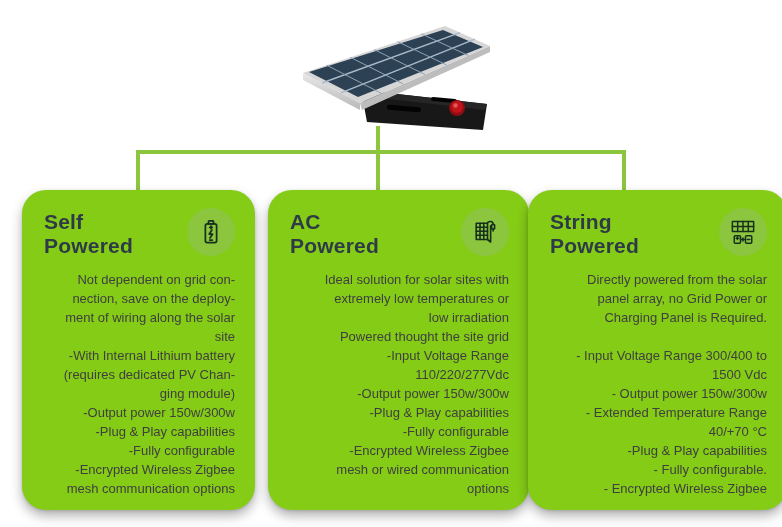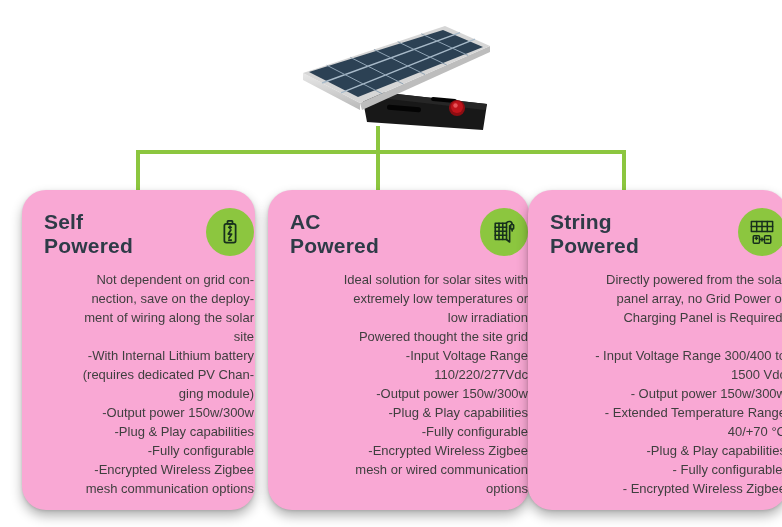--- a/index.html
+++ b/index.html
@@ -7,24 +7,24 @@
     position:relative;
     width:782px;height:527px;
     background:#ffffff;
     font-family:"Liberation Sans", sans-serif;
     overflow:hidden;
   }
   .line{position:absolute;background:#8cc63f;}
   .hero{position:absolute;left:291px;top:20px;width:200px;height:114px;}
   .card{
     position:absolute;top:190px;height:320px;
-    background:#f9a8d4;border-radius:24px;
+    background:#84cc16;border-radius:24px;
     box-shadow:0 6px 12px rgba(0,0,0,0.30), 0 1px 3px rgba(0,0,0,0.12);
     box-sizing:border-box;
-    padding:20px 1px 16px 22px;
+    padding:20px 20px 16px 22px;
   }
   .card-head{display:flex;justify-content:space-between;align-items:flex-start;}
   .card-title{
     margin:0;
     font-size:21px;font-weight:bold;line-height:1.12;
     color:#2e3b47;letter-spacing:0.2px;
     white-space:pre-line;
   }
   .badge{
     flex:0 0 auto;

